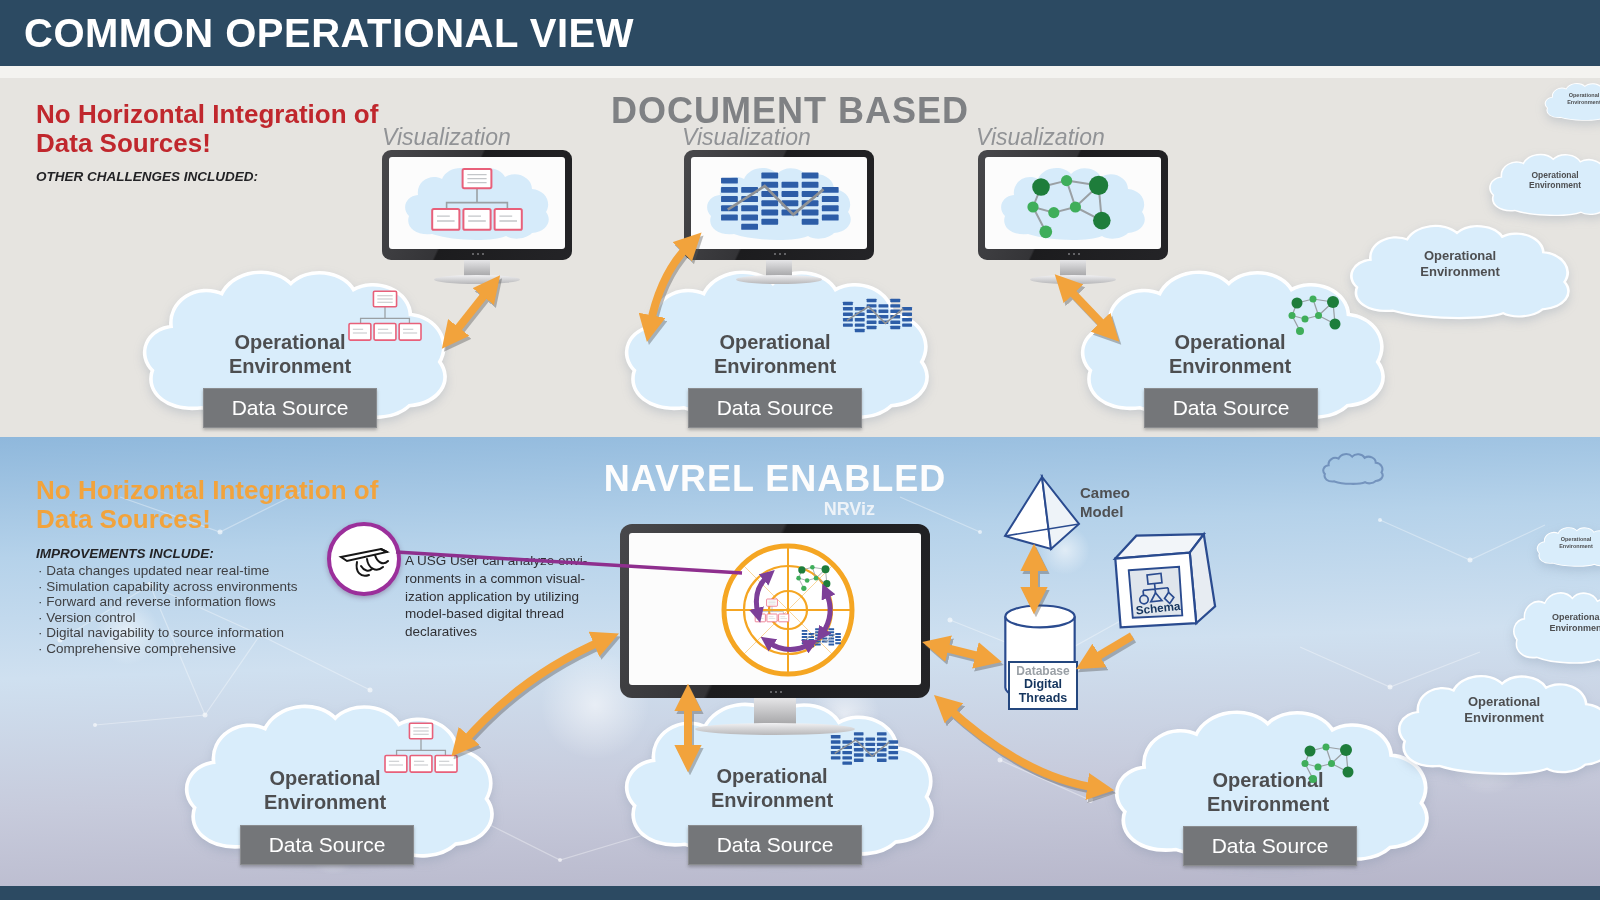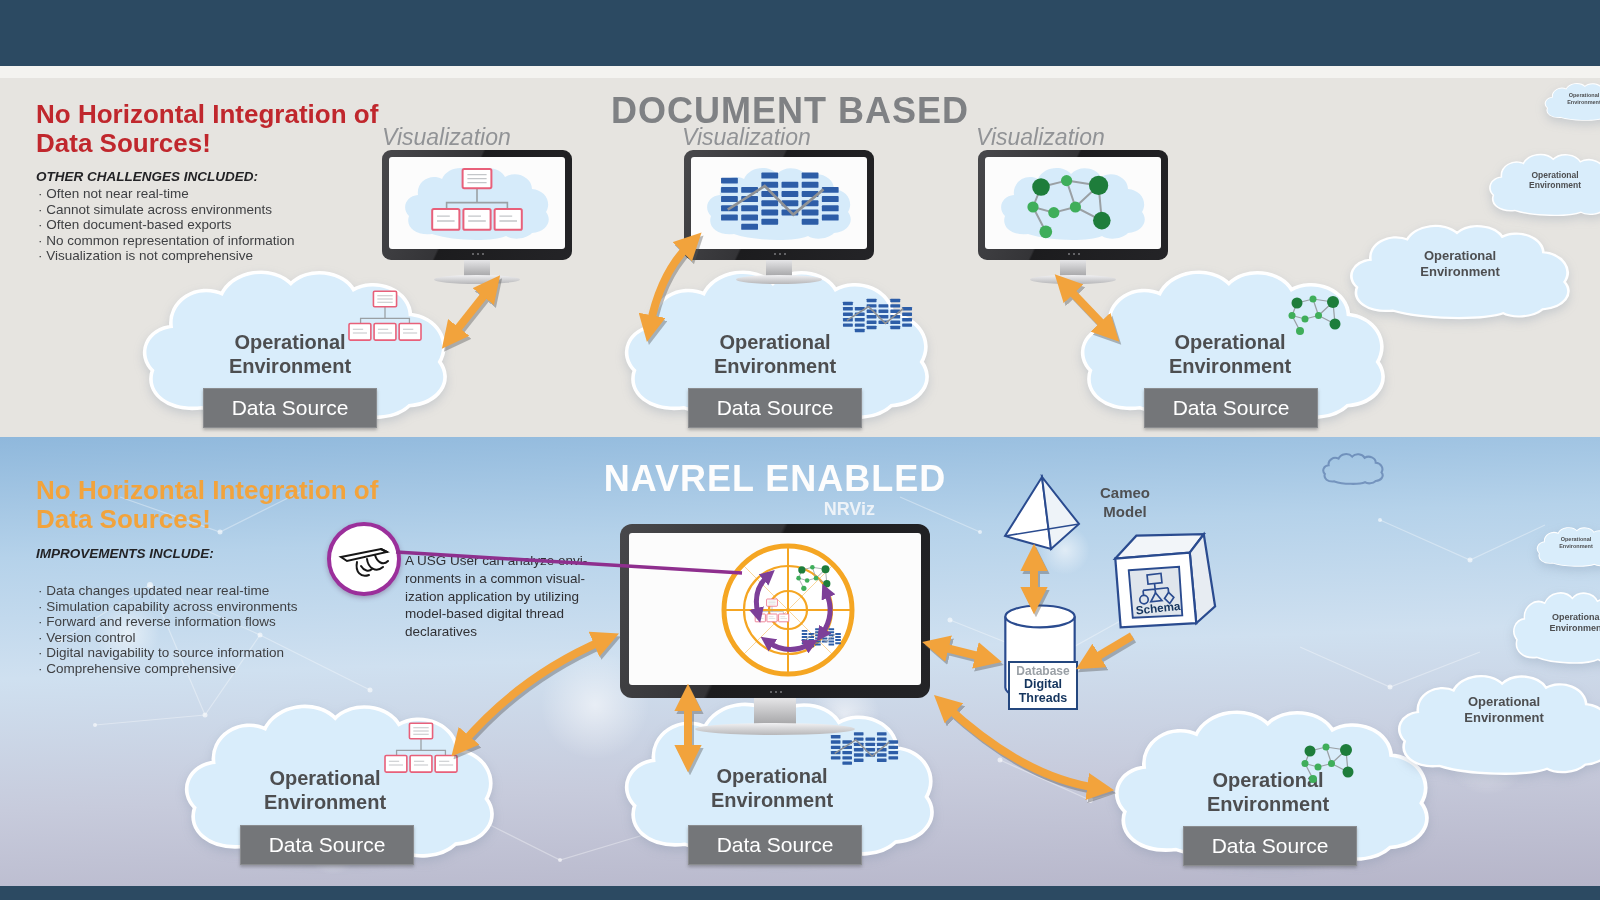--- a/index.html
+++ b/index.html
@@ -50,21 +50,21 @@
   .cl-main{width:200px;font-size:20px;}
   .ds-btn{background:#747679;border:1px solid #8a8c8f;color:#fff;font-size:21px;
           display:flex;align-items:center;justify-content:center;z-index:2;
           box-shadow:0 2px 3px rgba(60,60,60,.35);}
   
   .pcircle{width:66px;height:66px;border-radius:50%;background:#fff;border:4px solid #9b2f9b;
            box-shadow:0 2px 5px rgba(80,40,90,.35);z-index:2;}
   .db-label{background:#fff;border:2px solid #24477e;text-align:center;padding:2px 1px;line-height:1.1;z-index:3;margin-top:21px;}
   .db-name{font-size:12px;font-weight:600;color:#9aa0a6;}
   .db-title{font-size:12.5px;font-weight:800;color:#15355e;white-space:pre-line;}
-  .cameo-label{width:90px;text-align:center;font-size:15px;font-weight:700;color:#4f5052;
+  .cameo-label{width:90px;font-size:15px;font-weight:700;color:#4f5052;
                white-space:pre-line;line-height:1.25;z-index:2;}
   .glow{border-radius:50%;background:radial-gradient(circle,rgba(255,255,255,.55),rgba(255,255,255,0) 70%);z-index:0;}
   .sketch{z-index:1;opacity:.5;}
   svg{display:block;}
   .overlay{z-index:5;pointer-events:none;}
   .oranges{filter:drop-shadow(2px 3px 0 rgba(85,85,85,.4));}
 </style>
 </head>
 <body>
 
@@ -140,33 +140,27 @@
         <circle cx="73" cy="55" r="7"></circle>
           <circle cx="36" cy="86" r="8"></circle>
       </g>
     </symbol>
   </defs>
 </svg>
 
 <div id="stage">
 
   <div class="abs hdr"></div>
+  <div class="abs hdr-title" style="z-index:4">COMMON OPERATIONAL VIEW</div>
   <div class="abs strip"></div>
 
   <div class="abs top-sec"></div>
 
   <div class="abs warn red" style="left:36px;top:100px;">No Horizontal Integration of Data Sources!</div>
   <div class="abs list-head" style="left:36px;top:169px;">OTHER CHALLENGES INCLUDED:</div>
-  <ul class="abs blist" style="left:38px;top:186px;width:340px;">
-    <li>Often not near real-time</li>
-    <li>Cannot simulate across environments</li>
-    <li>Often document-based exports</li>
-    <li>No common representation of information</li>
-    <li>Visualization is not comprehensive</li>
-  </ul>
 
   <div class="abs sec-title gray" style="left:580px;top:90px;">DOCUMENT BASED</div>
 
   <div class="abs viz-label" style="left:382px;top:124px;">Visualization</div>
   <div class="abs monitor" style="left:382px;top:150px;width:190px;">
     <div class="mframe">
         <div class="mscreen">
       <svg viewBox="0 0 176 92" width="176" height="92">
         <use href="#cloudsym" x="13" y="6" width="150" height="82" style="fill:#d6ebfa;stroke:none"></use>
         <use href="#treesym" x="40" y="10" width="96" height="68"></use>
@@ -284,21 +278,21 @@
         <circle cx="560" cy="423" r="2"></circle>
         <circle cx="660" cy="393" r="2.5"></circle>
       <circle cx="220" cy="95" r="2.5"></circle>
         <circle cx="980" cy="95" r="2"></circle>
         <circle cx="1390" cy="250" r="2.5"></circle>
     </g>
   </svg>
 
   <div class="abs warn orange" style="left:36px;top:476px;">No Horizontal Integration of Data Sources!</div>
   <div class="abs list-head" style="left:36px;top:546px;">IMPROVEMENTS INCLUDE:</div>
-  <ul class="abs blist" style="left:38px;top:563px;width:340px;margin-top:20px;">
+  <ul class="abs blist" style="left:38px;top:563px;width:340px;">
     <li>Data changes updated near real-time</li>
     <li>Simulation capability across environments</li>
     <li>Forward and reverse information flows</li>
     <li>Version control</li>
     <li>Digital navigability to source information</li>
     <li>Comprehensive comprehensive</li>
   </ul>
 
   <div class="abs sec-title white" style="left:565px;top:458px;">NAVREL ENABLED</div>
   <div class="abs nrviz" style="left:695px;top:499px;">NRViz</div>

